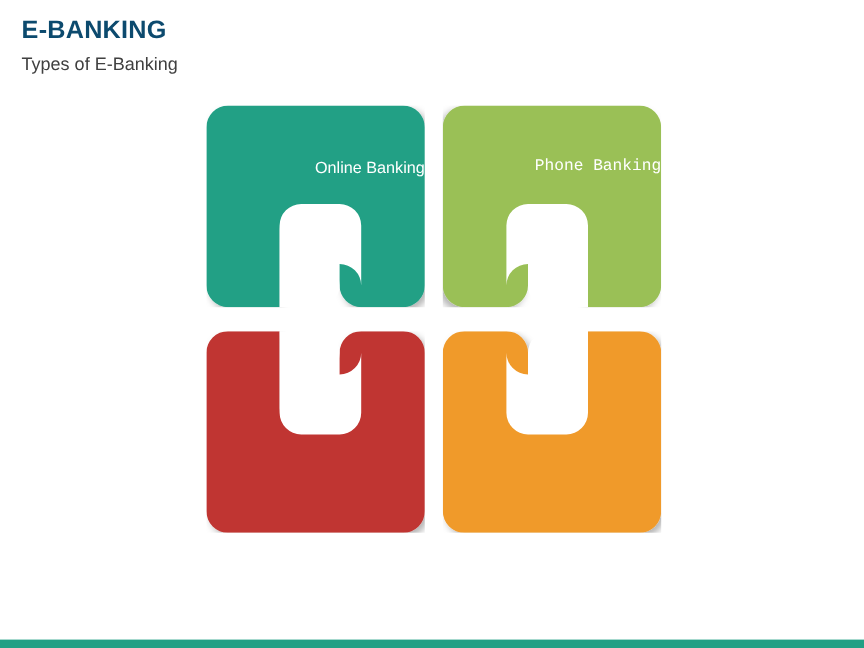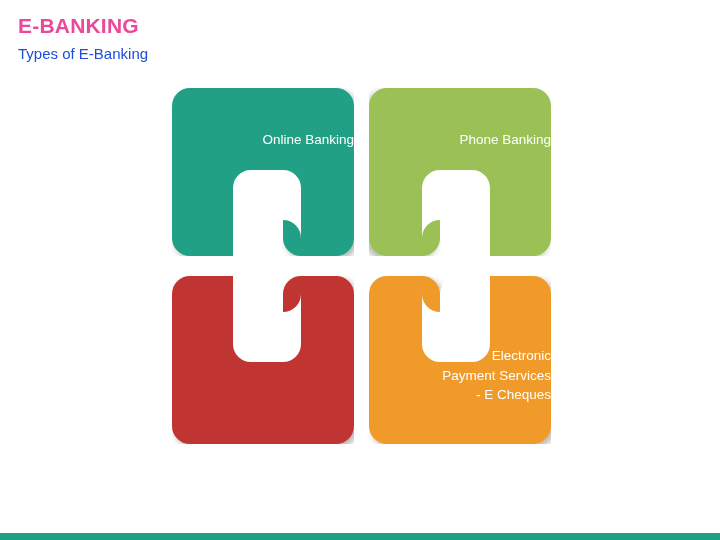--- a/index.html
+++ b/index.html
@@ -24,30 +24,30 @@
   
   #header {
     position: absolute;
     left: 18px;
     top: 14px;
     width: 640px;
   }
   #page-title {
     font-size: 21px;
     font-weight: bold;
-    color: #ec4899;
+    color: #0c4a6e;
     letter-spacing: 0.2px;
     line-height: 1.15;
     margin: 0;
     white-space: nowrap;
   }
   #page-subtitle {
     font-size: 15px;
     font-weight: normal;
-    color: #1d4ed8;
+    color: #404040;
     line-height: 1.2;
     margin: 7px 0 0 0;
     white-space: nowrap;
   }
 
   
   #diagram {
     position: absolute;
     left: 172px;
     top: 88px;
@@ -79,21 +79,21 @@
   }
 
   
   #tile-online-banking   { left: 0px;   top: 0px;   }
   #tile-phone-banking    { left: 197px; top: 0px;   }
   #tile-rtgs             { left: 0px;   top: 188px; }
   #tile-eps              { left: 197px; top: 188px; }
 
   
   #tile-online-banking .tile-label { top: 42px; }
-  #tile-phone-banking  .tile-label { top: 42px; }
+  #tile-phone-banking  .tile-label { top: 42px; font-family: Liberation Mono, monospace; }
   #tile-rtgs           .tile-label { top: 84px; }
   #tile-eps            .tile-label { top: 70px; }
 
   
   #footer-bar {
     position: absolute;
     left: 0;
     bottom: 0;
     width: 720px;
     height: 7px;
@@ -246,22 +246,19 @@
                    A 18 18 0 0 1 79 82
                    L 111 82
                    A 18 18 0 0 1 129 100
                    L 129 150
                    A 18 18 0 0 0 111 132
                    L 111 150
                    A 18 18 0 0 1 93 168
                    L 61 168 Z" fill="#ffffff"></path>
         </g>
       </svg>
-      <div class="tile-label">Electronic
-Payment Services
-- E Cheques</div>
     </div>
 
   </div>
 
   <div id="footer-bar" style="background: rgb(34, 160, 133);"></div>
 
 </div>
 
 </body></html>

